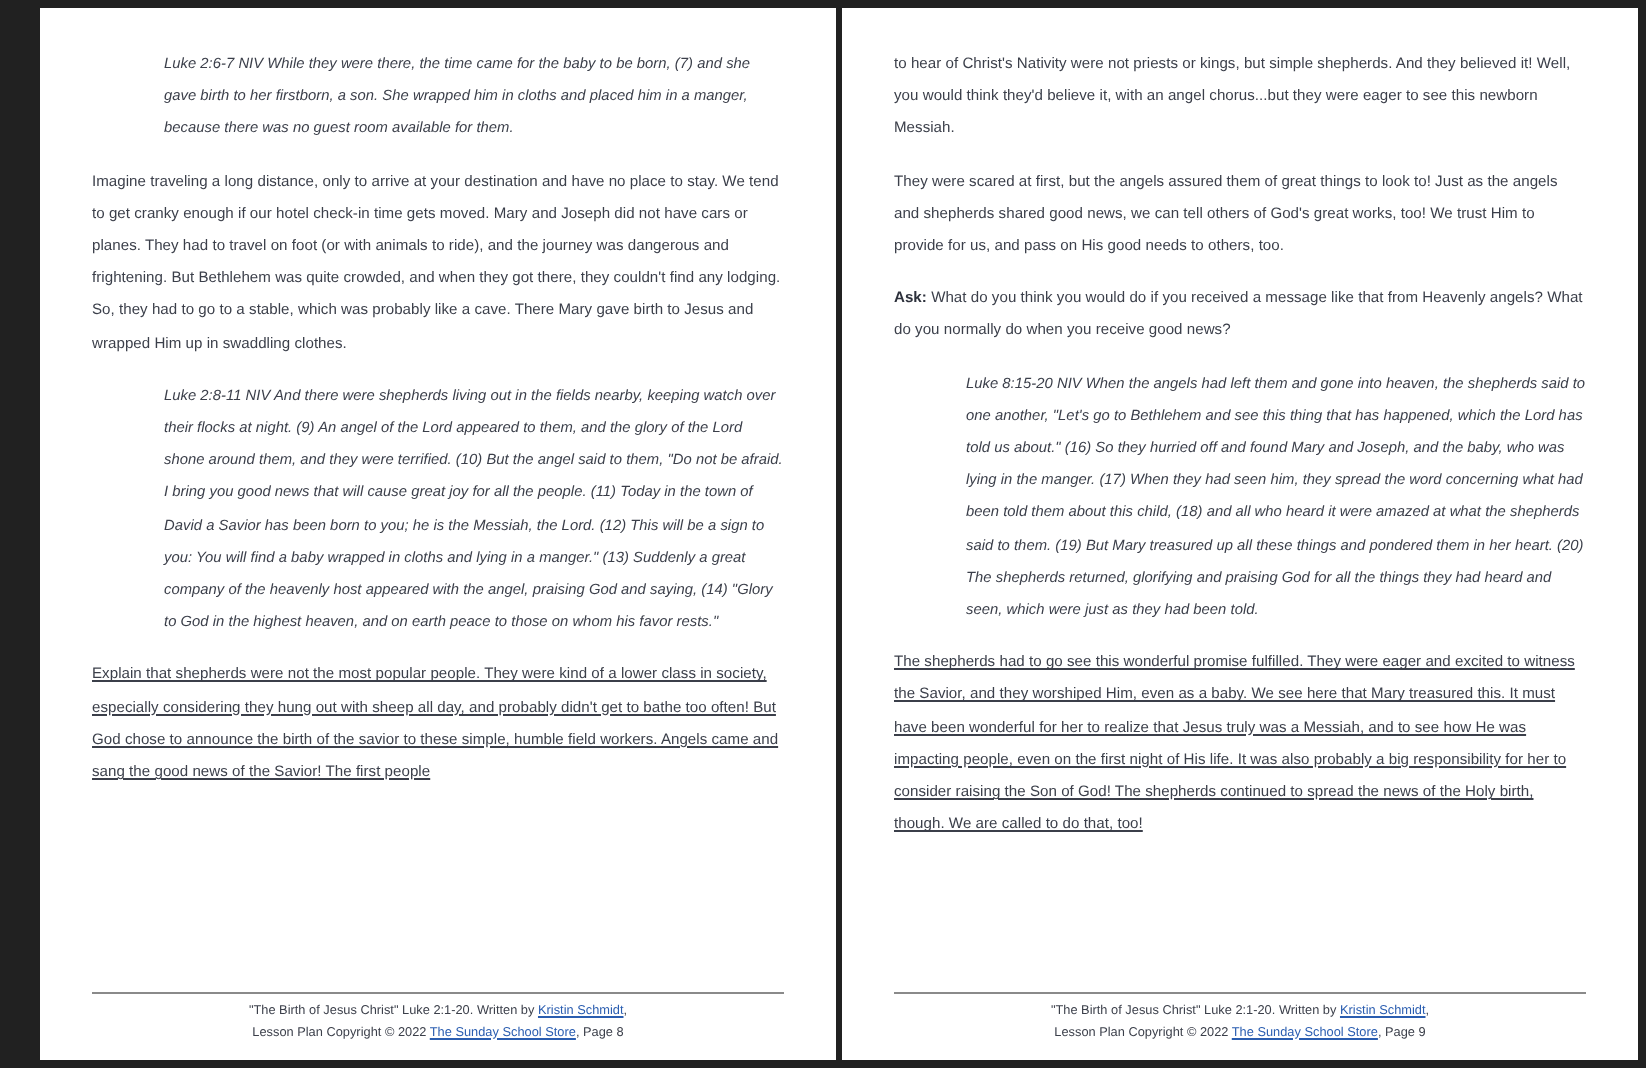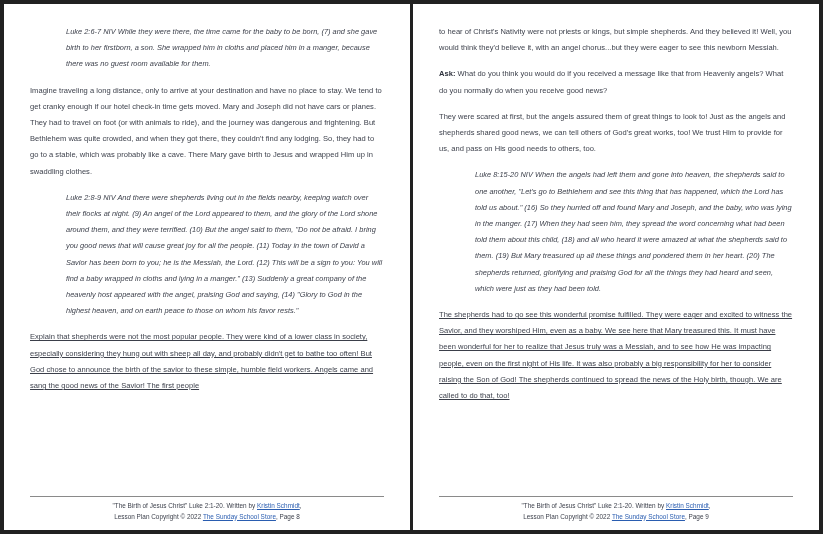--- a/index.html
+++ b/index.html
@@ -31,21 +31,21 @@
     background: #ffffff;
     box-sizing: border-box;
     width: 406px;
     height: 526px;
     margin: 4px 0 4px 0;
     padding: 20px 26px 8px 26px;
     display: flex;
     flex-direction: column;
     overflow: hidden;
   }
-  .page-left  { margin-left: 4px; gap: 33px; }
+  .page-left  { margin-left: 20px; gap: 33px; }
   .page-right { margin-left: 3px; margin-right: 4px; }
 
   .gutter {
     width: 0px;
   }
 
   .page-body {
     flex: 1 1 auto;
     overflow: hidden;
   }
@@ -115,21 +115,21 @@
 
       <p class="verse">
         <span class="ref">Luke 2:6-7 NIV</span>
         <span>While they were there, the time came for the baby to be born,  (7)  and she gave birth to her firstborn, a son. She wrapped him in cloths and placed him in a manger, because there was no guest room available for them.</span>
       </p>
 
       <p class="para">Imagine traveling a long distance, only to arrive at your destination and have no place to stay. We tend to get cranky enough if our hotel check-in time gets moved. Mary and Joseph did not have cars or planes. They had to travel on foot (or with animals to ride), and the journey was dangerous and frightening. But Bethlehem was quite crowded, and when they got there, they couldn't find any lodging. So, they had to go to a stable, which was probably like a cave. There Mary gave birth to Jesus and wrapped Him up in swaddling clothes.</p>
 
 
       <p class="verse">
-        <span class="ref">Luke 2:8-9 NIV</span>
+        <span class="ref">Luke 2:8-11 NIV</span>
         <span>And there were shepherds living out in the fields nearby, keeping watch over their flocks at night.  (9)  An angel of the Lord appeared to them, and the glory of the Lord shone around them, and they were terrified.  (10)  But the angel said to them, "Do not be afraid. I bring you good news that will cause great joy for all the people.  (11)  Today in the town of David a Savior has been born to you; he is the Messiah, the Lord.  (12)  This will be a sign to you: You will find a baby wrapped in cloths and lying in a manger."  (13)  Suddenly a great company of the heavenly host appeared with the angel, praising God and saying,  (14)  "Glory to God in the highest heaven, and on earth peace to those on whom his favor rests."</span>
       </p>
 
       <p class="para">Explain that shepherds were not the most popular people. They were kind of a lower class in society, especially considering they hung out with sheep all day, and probably didn't get to bathe too often! But God chose to announce the birth of the savior to these simple, humble field workers. Angels came and sang the good news of the Savior! The first people</p>
 
     </div>
 
     <div class="footer">
       <div class="footer-rule"></div>
       <div class="footer-line">
@@ -141,25 +141,25 @@
     </div>
   </div>
 
   <div class="gutter"></div>
 
   <div class="page page-right">
     <div class="page-body">
 
       <p class="para">to hear of Christ's Nativity were not priests or kings, but simple shepherds. And they believed it! Well, you would think they'd believe it, with an angel chorus...but they were eager to see this newborn Messiah.</p>
 
+      <p class="para">They were scared at first, but the angels assured them of great things to look to! Just as the angels and shepherds shared good news, we can tell others of God's great works, too! We trust Him to provide for us, and pass on His good needs to others, too.</p>
+
       <p class="para">
         <span class="ask">Ask:</span><span> What do you think you would do if you received a message like that from Heavenly angels? What do you normally do when you receive good news?</span>
       </p>
-
-      <p class="para">They were scared at first, but the angels assured them of great things to look to! Just as the angels and shepherds shared good news, we can tell others of God's great works, too! We trust Him to provide for us, and pass on His good needs to others, too.</p>
 
       <p class="verse">
         <span class="ref">Luke 8:15-20 NIV</span>
         <span>When the angels had left them and gone into heaven, the shepherds said to one another, "Let's go to Bethlehem and see this thing that has happened, which the Lord has told us about."  (16)  So they hurried off and found Mary and Joseph, and the baby, who was lying in the manger.  (17)  When they had seen him, they spread the word concerning what had been told them about this child,  (18)  and all who heard it were amazed at what the shepherds said to them.  (19)  But Mary treasured up all these things and pondered them in her heart.  (20)  The shepherds returned, glorifying and praising God for all the things they had heard and seen, which were just as they had been told.</span>
       </p>
 
       <p class="para">The shepherds had to go see this wonderful promise fulfilled. They were eager and excited to witness the Savior, and they worshiped Him, even as a baby. We see here that Mary treasured this. It must have been wonderful for her to realize that Jesus truly was a Messiah, and to see how He was impacting people, even on the first night of His life. It was also probably a big responsibility for her to consider raising the Son of God! The shepherds continued to spread the news of the Holy birth, though. We are called to do that, too!</p>
 
     </div>
 

